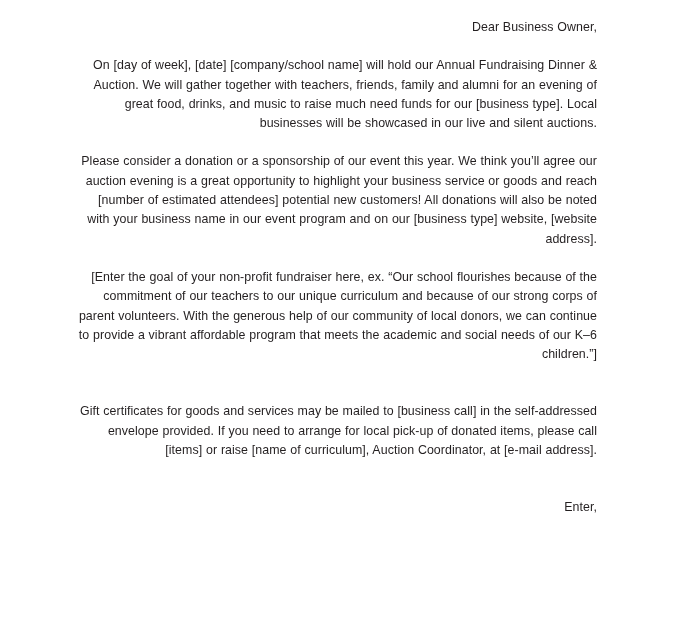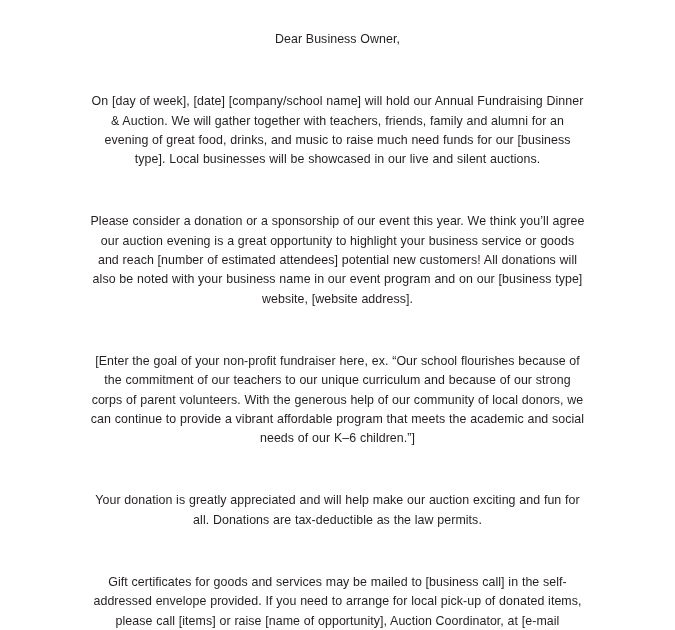--- a/index.html
+++ b/index.html
@@ -20,25 +20,25 @@
     width: 675px;
     height: 630px;
     background: #ffffff;
     box-sizing: border-box;
     padding: 18px 78px 0 78px;
   }
   .doc-body {
     width: 519px;
   }
   p.para {
-    margin: 12px;
+    margin: 0;
     font-size: 12.4px;
     line-height: 19.3px;
     color: #231f20;
-    text-align: center;
+    text-align: right;
     letter-spacing: 0.005em;
     word-spacing: 0.02em;
   }
   p.para b, p.para strong {
     font-weight: 400;
   }
   .gap-md { height: 19px; }
   .gap-lg { height: 38px; }
   .gap-xl { height: 57px; }
   .salutation { }
@@ -59,25 +59,24 @@
     <div class="gap-md"></div>
 
     <p class="para"><span>Please consider a donation or a sponsorship of our event this year.  We think you’ll agree our auction evening is a great opportunity to highlight your business service or goods and reach </span><b>[number of estimated attendees]</b><span> potential new customers! All donations will also be noted with your business name in our event program and on our </span><b>[business type]</b><span> website, </span><b>[website address]</b><span>.</span></p>
 
     <div class="gap-md"></div>
 
     <p class="para"><b>[Enter the goal of your non-profit fundraiser here, ex. “Our school flourishes because of the commitment of our teachers to our unique curriculum and because of our strong corps of parent volunteers.  With the generous help of our community of local donors, we can continue to provide a vibrant affordable program that meets the academic and social needs of our K–6 children.”]</b></p>
 
     <div class="gap-md"></div>
 
-    <p class="para"><span>Your donation is greatly appreciated and will help make our auction exciting and fun for all. Donations are tax-deductible as the law permits.</span></p>
 
     <div class="gap-md"></div>
 
-    <p class="para"><span>Gift certificates for goods and services may be mailed to </span><b>[business call]</b><span> in the self-addressed envelope provided. If you need to arrange for local pick-up of donated items, please call </span><b>[items]</b><span> or raise </span><b>[name of opportunity]</b><span>, Auction Coordinator, at </span><b>[e-mail address]</b><span>.</span></p>
+    <p class="para"><span>Gift certificates for goods and services may be mailed to </span><b>[business call]</b><span> in the self-addressed envelope provided. If you need to arrange for local pick-up of donated items, please call </span><b>[items]</b><span> or raise </span><b>[name of curriculum]</b><span>, Auction Coordinator, at </span><b>[e-mail address]</b><span>.</span></p>
 
     <div class="gap-lg"></div>
 
     <p class="para closing">Enter,</p>
 
     <div class="gap-xl"></div>
 
   </div>
 </div>
 

